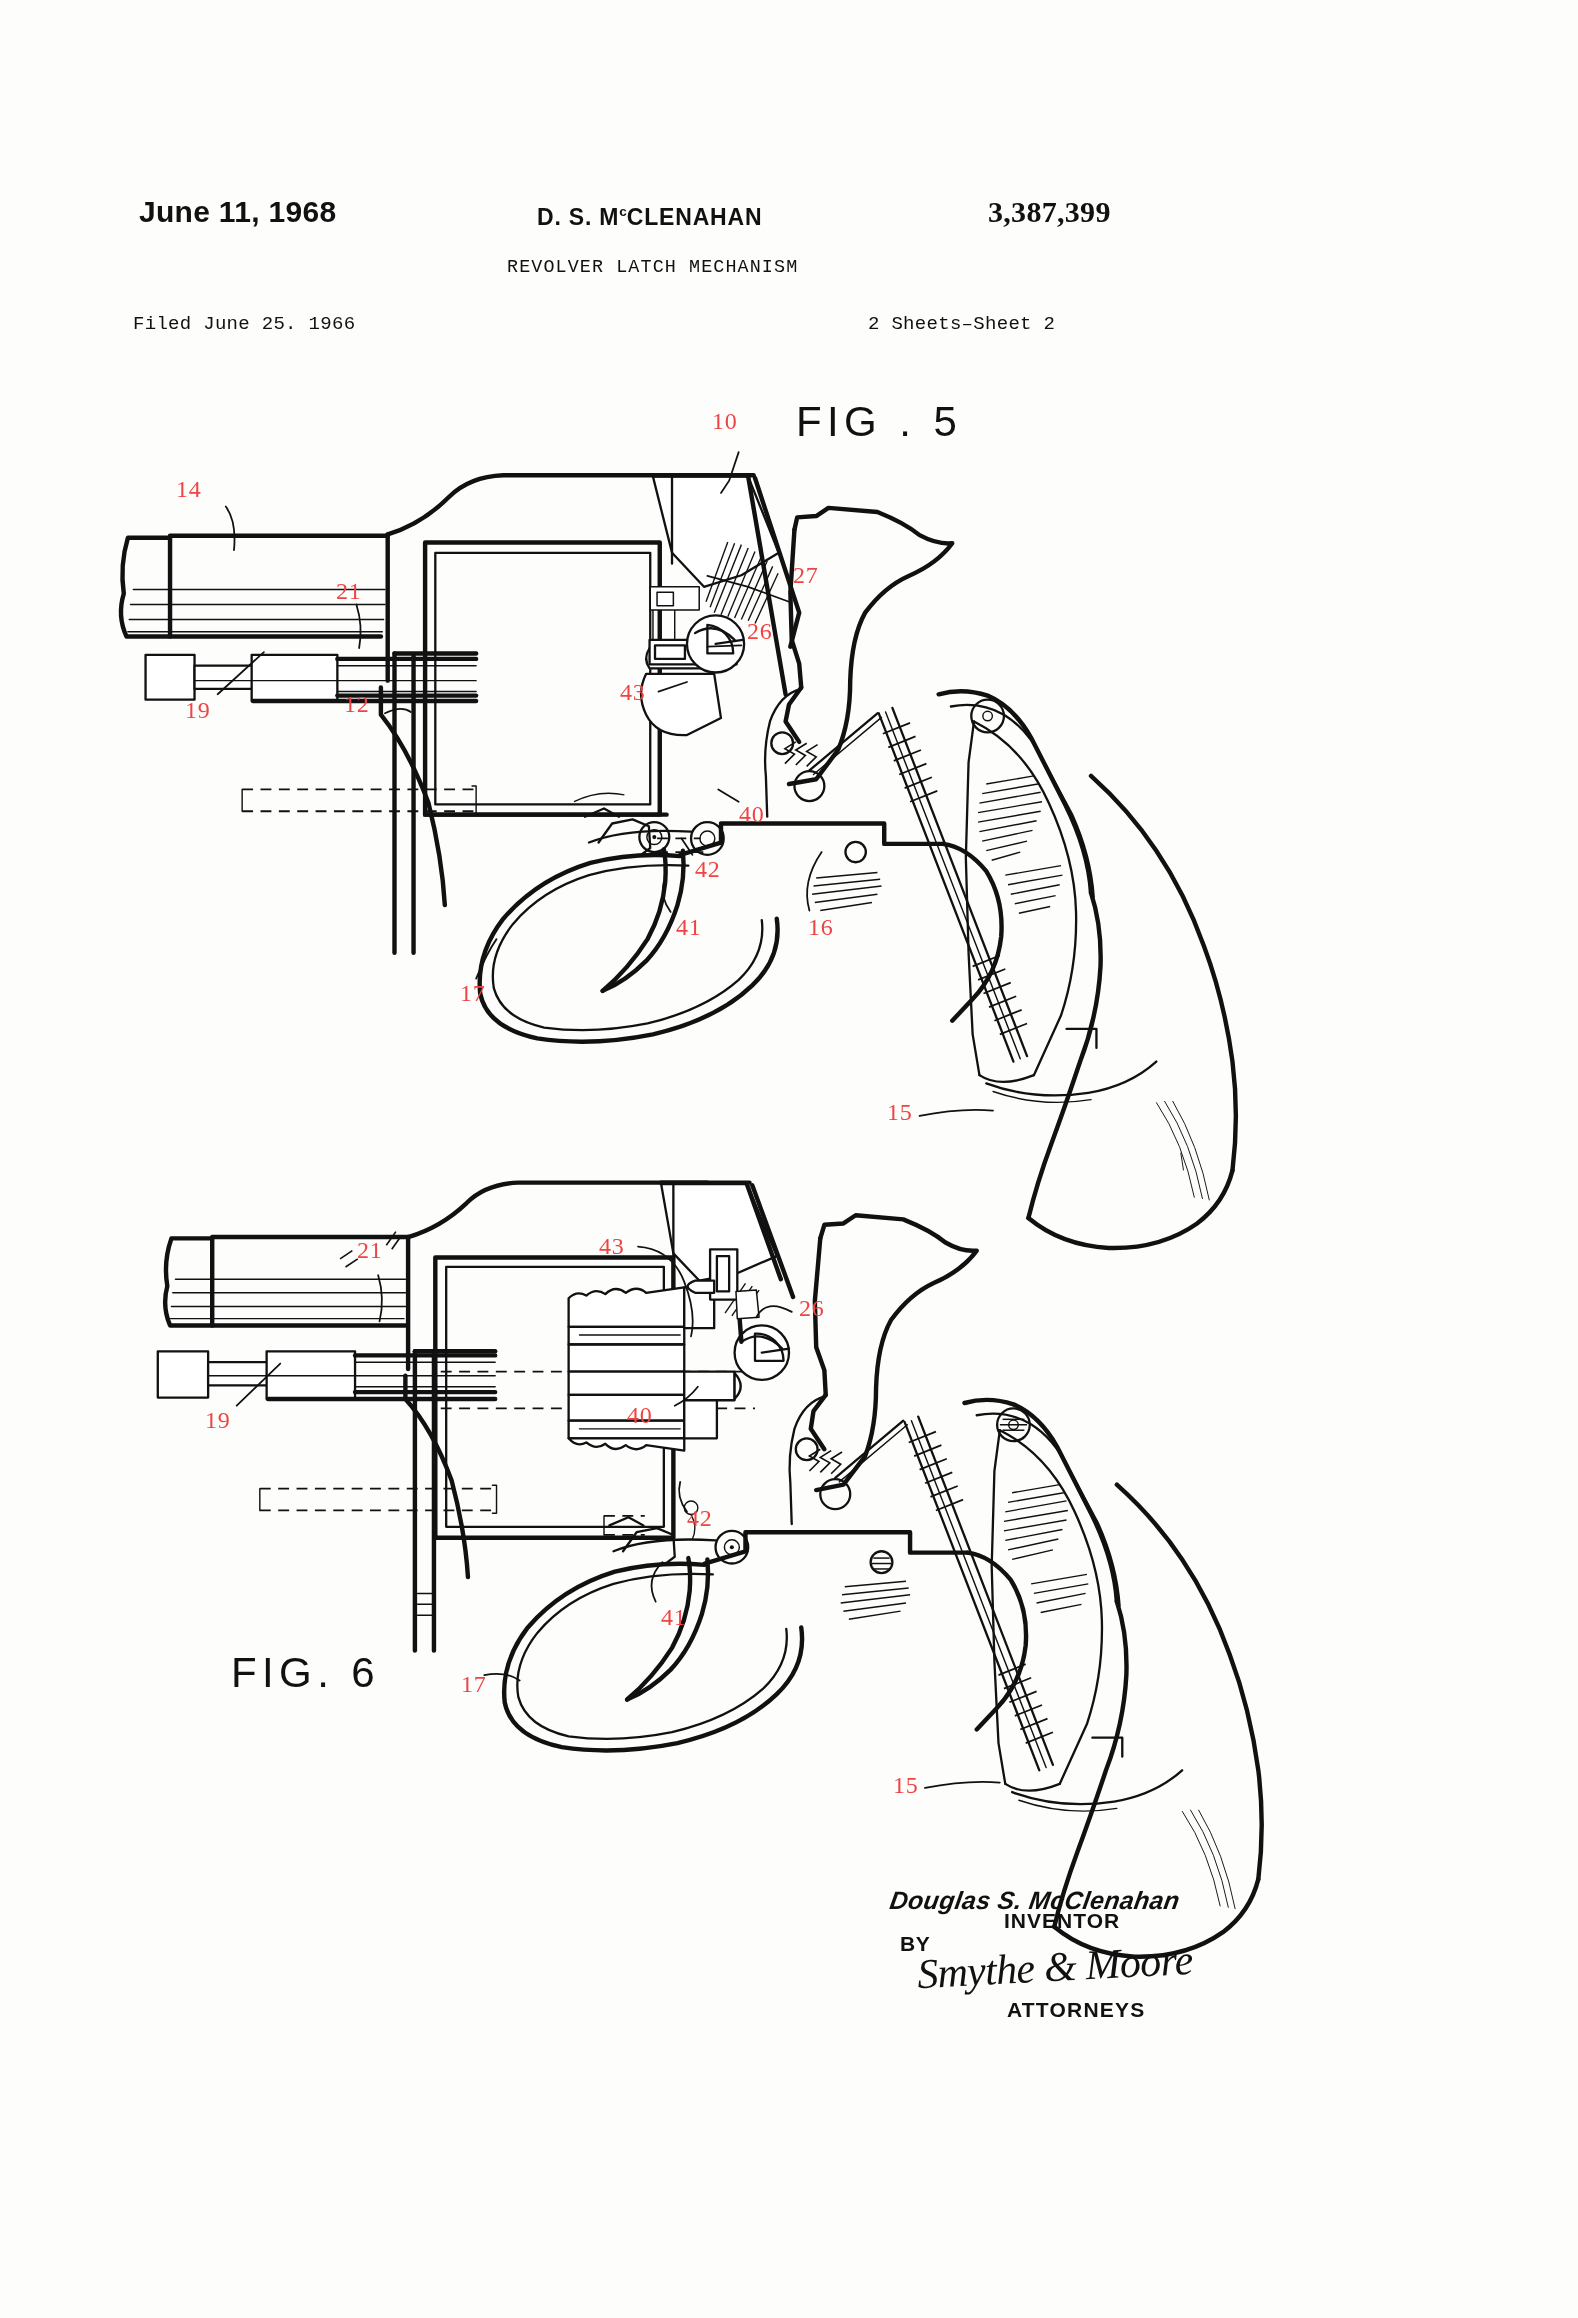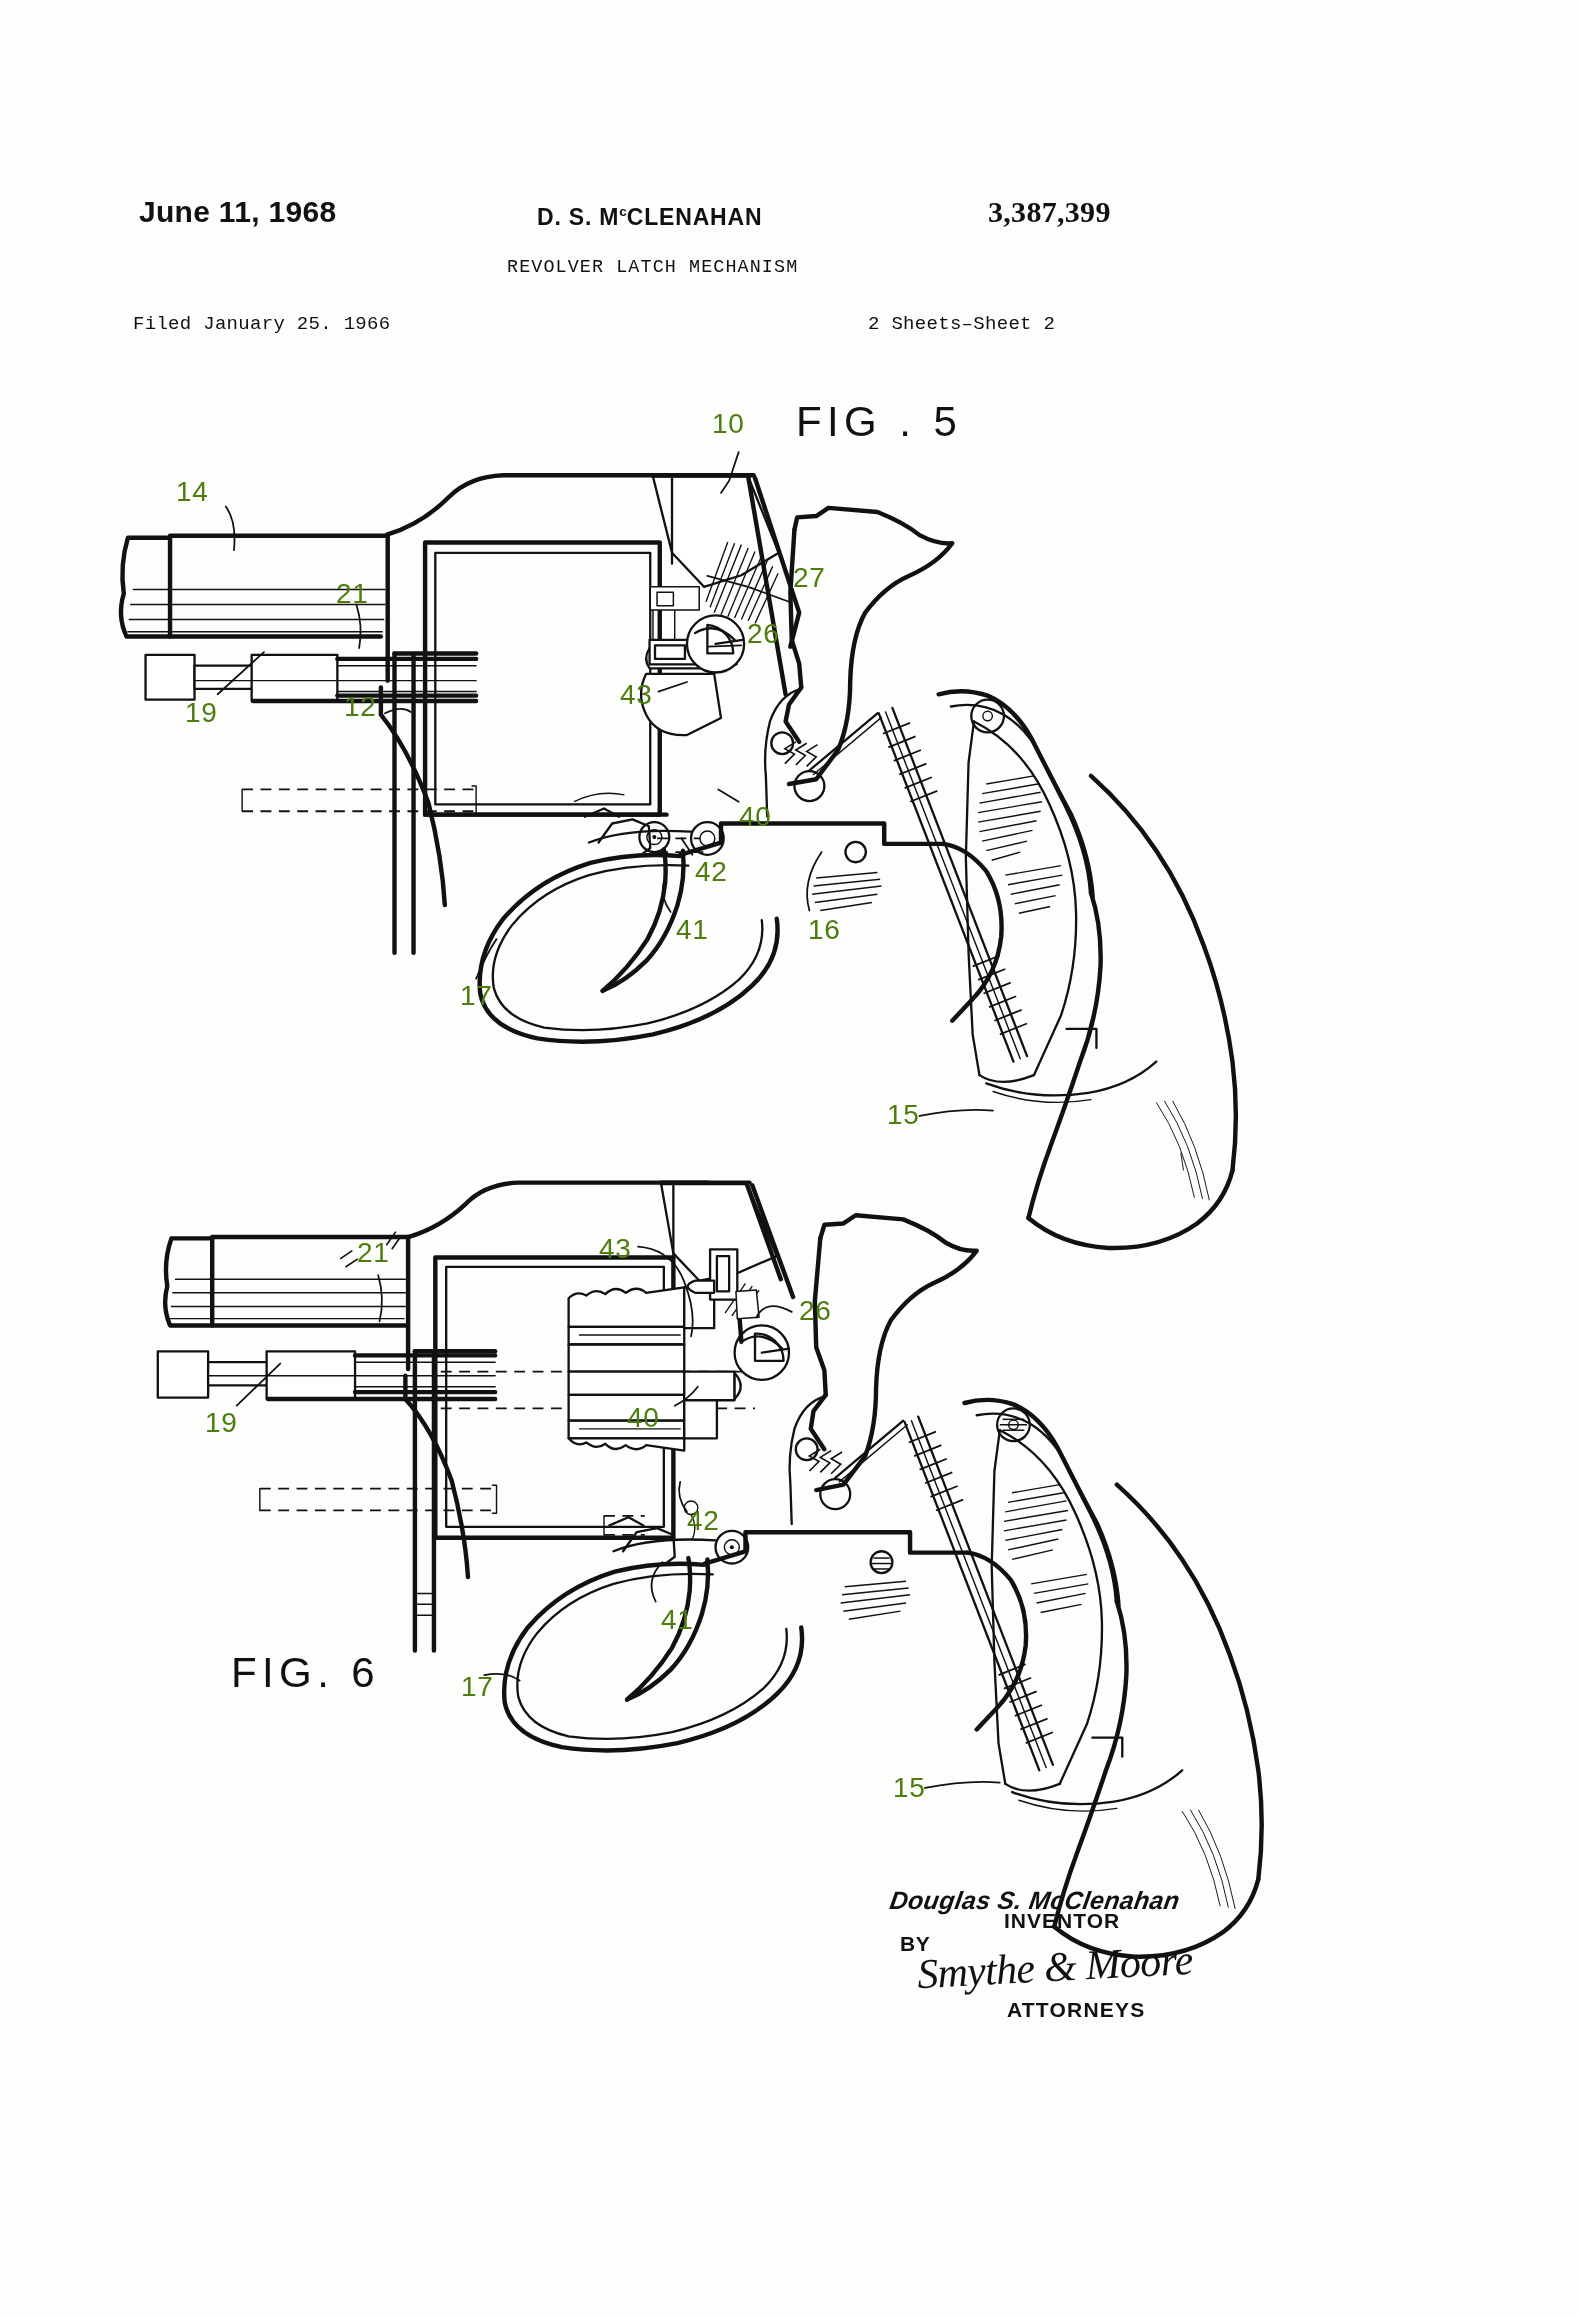--- a/index.html
+++ b/index.html
@@ -23,22 +23,22 @@
   .hdr-sheets{position:absolute;left:868px;top:313px;font-family:"Liberation Mono",monospace;
             font-size:19px;letter-spacing:0.3px;}
 
   
   .figcap{position:absolute;font-family:"Liberation Sans",sans-serif;font-size:42px;
           letter-spacing:5.4px;font-weight:400;color:#111;}
   #fig5-caption{left:796px;top:398px;}
   #fig6-caption{left:231px;top:1649px;}
 
   
-  .ref{position:absolute;font-family:Liberation Sans, sans-serif;font-size:28px;
-       letter-spacing:0.7px;color:#4d7c0f;}
+  .ref{position:absolute;font-family:Liberation Serif, serif;font-size:24px;
+       letter-spacing:0.7px;color:#ef4444;}
 
   
   .sig-inventor-label{position:absolute;left:1004px;top:1909px;
        font-family:Liberation Sans, sans-serif;font-weight:bold;font-size:21px;letter-spacing:1px;}
   .sig-name{position:absolute;left:890px;top:1886px;font-family:"Liberation Sans",sans-serif;
        font-style:italic;font-weight:bold;font-size:25px;letter-spacing:0.3px;
        transform:skewX(-9deg);}
   .sig-by{position:absolute;left:900px;top:1932px;font-family:"Liberation Sans",sans-serif;
        font-weight:bold;font-size:21px;letter-spacing:0.7px;}
   .sig-firm{position:absolute;left:917px;top:1943px;font-family:"Liberation Serif",serif;
@@ -60,21 +60,21 @@
 <body>
 
 <div class="sheet">
 
   <div class="hdr-date">June 11, 1968</div>
 
   <div class="hdr-inventor"><span>D. S. M</span><sup>c</sup><span>CLENAHAN</span></div>
 
   <div class="hdr-patno">3,387,399</div>
   <div class="hdr-title">REVOLVER LATCH MECHANISM</div>
-  <div class="hdr-filed">Filed January 25. 1966</div>
+  <div class="hdr-filed">Filed June 25. 1966</div>
   <div class="hdr-sheets">2 Sheets–Sheet 2</div>
 
   <div class="figcap" id="fig5-caption">FIG . 5</div>
   <div class="figcap" id="fig6-caption">FIG. 6</div>
 
   <svg width="1578" height="2319" viewBox="0 0 2320 3408">
     <defs>
       <pattern id="hatchA" width="16" height="16" patternTransform="rotate(45)" patternUnits="userSpaceOnUse">
         <line x1="0" y1="0" x2="0" y2="16" stroke="#111" stroke-width="2.2"></line>
       </pattern>

